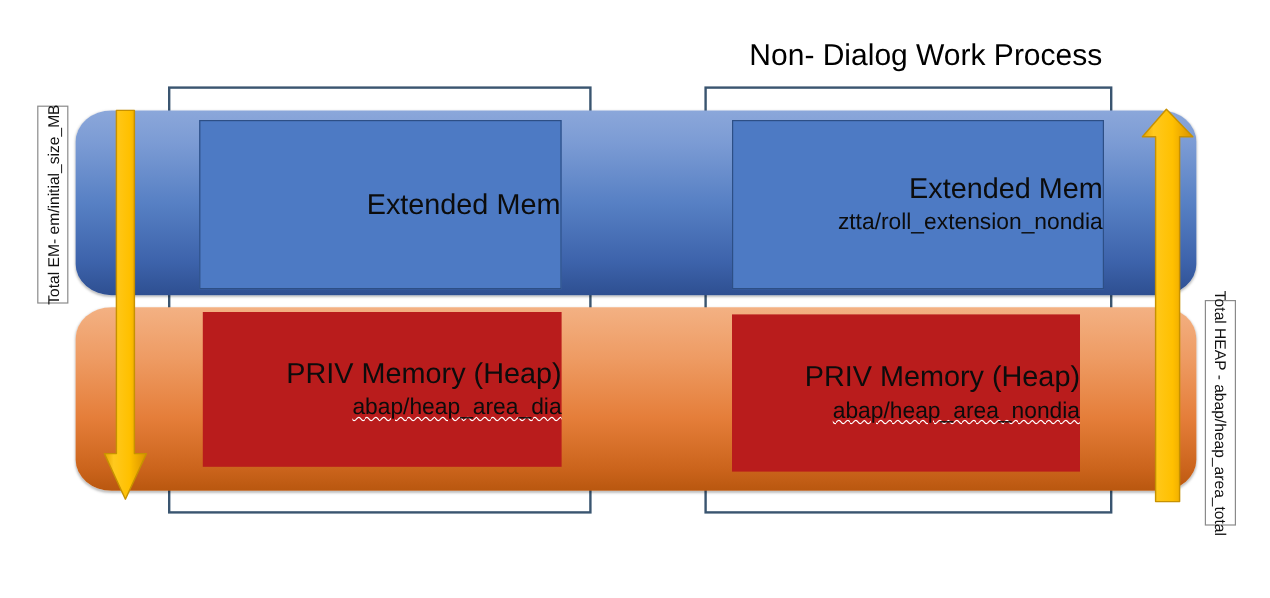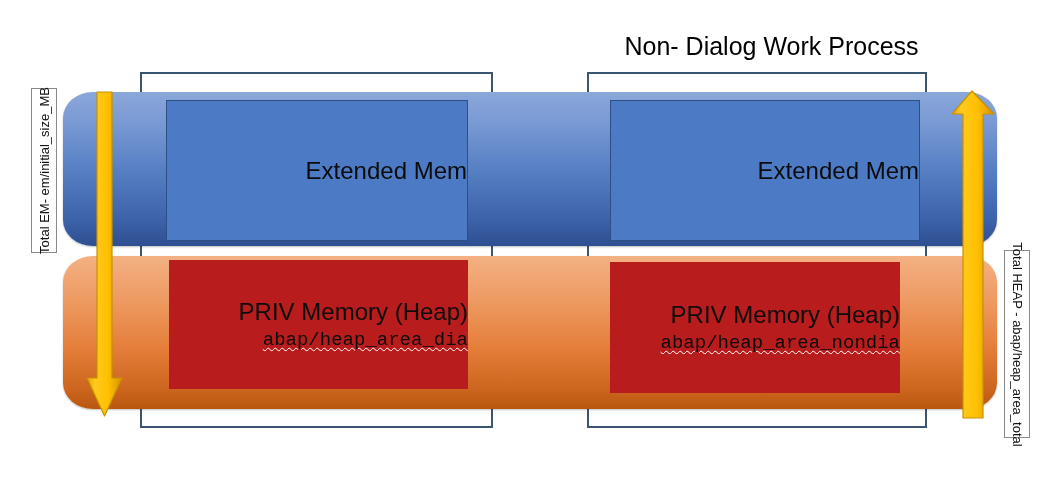--- a/index.html
+++ b/index.html
@@ -30,21 +30,20 @@
   .box-em{background:#4d7ac4;border:1.5px solid #2d4f86;}
   .box-heap{background:#b91c1c;border:none;}
   .box-t1{font-size:24px;line-height:30px;}
   .box-t2{font-size:19px;line-height:26px;}
   .squiggle{
     text-decoration:underline;
     text-decoration-style:wavy;
     text-decoration-color:#ffffff;
     text-decoration-thickness:1px;
     text-underline-offset:2px;
-    font-family:Liberation Mono, monospace;
   }
 
   
   .side-label{position:absolute;border:1.2px solid #8a8a8a;background:#ffffff;
               box-sizing:border-box;display:flex;align-items:center;justify-content:center;}
   .side-label span{font-size:13px;color:#111111;white-space:nowrap;display:block;}
   .rot-left span{transform:rotate(-90deg);}
   .rot-right span{transform:rotate(90deg);}
 
   
@@ -62,20 +61,21 @@
   <div class="bar bar-blue" style="left:63px;top:92px;width:934px;height:154px;"></div>
 
   <div class="bar bar-orange" style="left:63px;top:256px;width:934px;height:153px;"></div>
 
   <div class="inner-box box-em" style="left:166px;top:100px;width:302px;height:141px;">
     <div class="box-t1">Extended Mem</div>
   </div>
 
   <div class="inner-box box-em" style="left:610px;top:100px;width:310px;height:141px;">
     <div class="box-t1">Extended Mem</div>
+    <div class="box-t2">ztta/roll_extension_nondia</div>
   </div>
 
   <div class="inner-box box-heap" style="left:169px;top:260px;width:299px;height:129px;">
     <div class="box-t1">PRIV Memory (Heap)</div>
     <div class="box-t2 squiggle">abap/heap_area_dia</div>
   </div>
 
   <div class="inner-box box-heap" style="left:610px;top:262px;width:290px;height:131px;">
     <div class="box-t1">PRIV Memory (Heap)</div>
     <div class="box-t2 squiggle">abap/heap_area_nondia</div>

